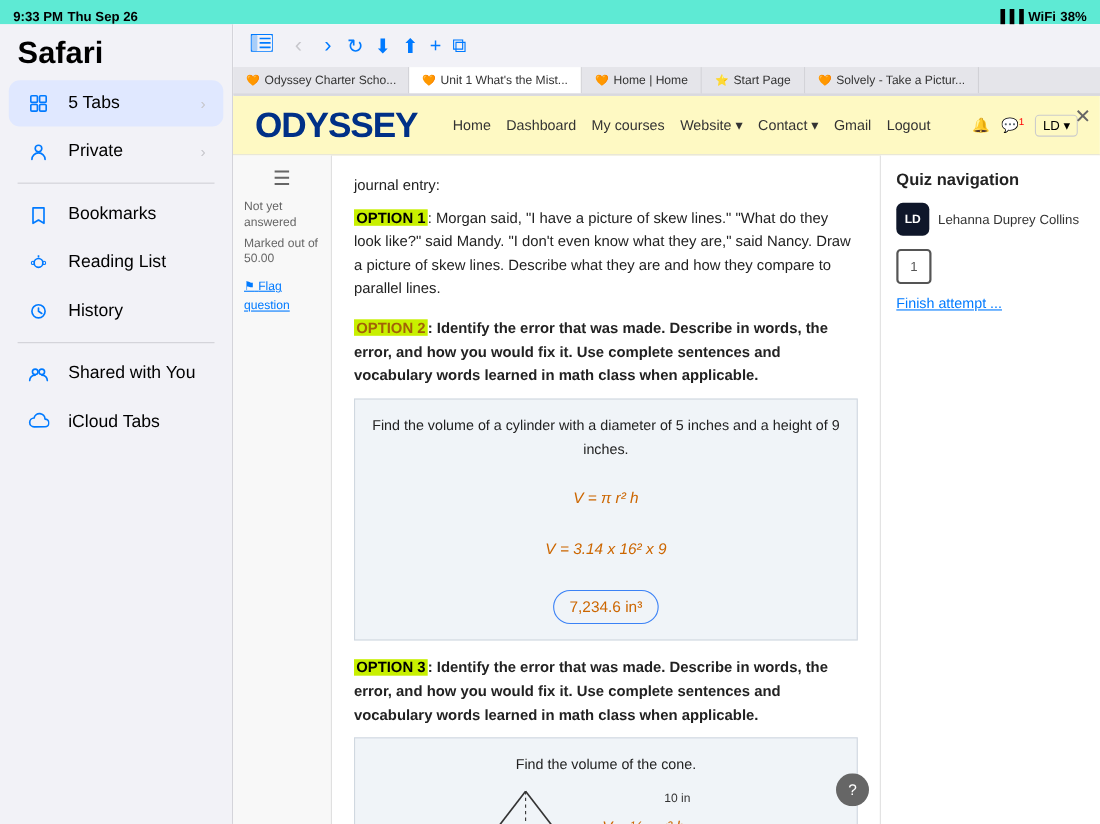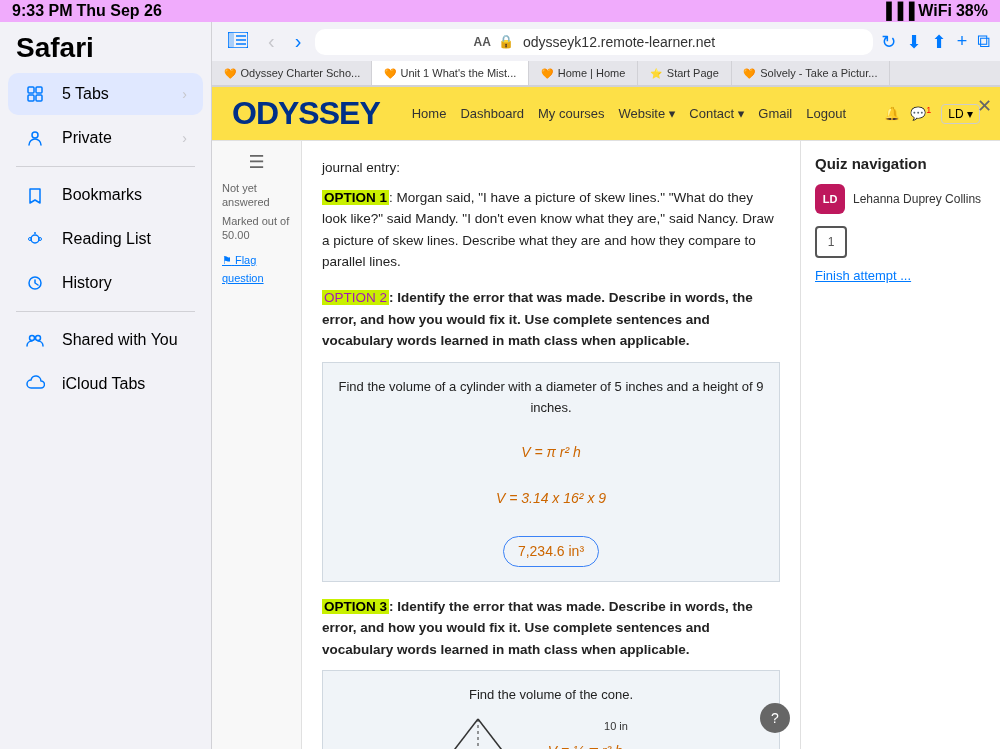--- a/index.html
+++ b/index.html
@@ -1,26 +1,26 @@
 <!DOCTYPE html>
 <html><head>
   <meta charset="utf-8">
   <style>
     * { margin: 0; padding: 0; box-sizing: border-box; }
     body { width: 1000px; height: 749px; overflow: hidden; font-family: -apple-system, BlinkMacSystemFont, 'Helvetica Neue', Arial, sans-serif; background: #f2f2f7; display: flex; flex-direction: column; }
 
     
     .status-bar {
-      background: #f0abfc;
+      background: #5eead4;
       height: 22px;
       display: flex;
-      align-items: center;
+      align-items: flex-end;
       justify-content: space-between;
       padding: 0 12px;
-      font-size: 16px;
+      font-size: 12px;
       font-weight: 600;
       flex-shrink: 0;
     }
     .status-left { display: flex; align-items: center; gap: 4px; }
     .status-right { display: flex; align-items: center; gap: 4px; }
 
     
     .main-layout {
       display: flex;
       flex: 1;
@@ -171,21 +171,21 @@
 
     
     .quiz-content {
       flex: 1;
       overflow-y: auto;
       background: #fff;
     }
 
     
     .odyssey-header {
-      background: #fde047;
+      background: #fef9c3;
       border-bottom: 1px solid #e0e0e0;
       padding: 0 20px;
     }
     .odyssey-top {
       display: flex;
       align-items: center;
       padding: 8px 0;
       gap: 20px;
     }
     .odyssey-logo {
@@ -237,22 +237,22 @@
     .option-label {
       display: inline;
       background: #c8f000;
       color: #000;
       font-weight: 700;
       padding: 0 2px;
     }
     .option-label-2 {
       display: inline;
       background: #c8f000;
-      color: #a21caf;
-      font-weight: 400;
+      color: #a16207;
+      font-weight: 700;
       padding: 0 2px;
     }
     .option-label-3 {
       display: inline;
       background: #c8f000;
       color: #000;
       font-weight: 700;
       padding: 0 2px;
     }
 
@@ -301,21 +301,21 @@
       width: 200px;
       background: #fff;
       border-left: 1px solid #e0e0e0;
       padding: 14px;
       flex-shrink: 0;
     }
     .quiz-nav-title { font-size: 15px; font-weight: 600; margin-bottom: 12px; color: #222; }
     .quiz-nav-user { display: flex; align-items: center; gap: 8px; margin-bottom: 12px; }
     .user-avatar {
       width: 30px; height: 30px;
-      background: #be185d;
+      background: #0f172a;
       border-radius: 6px;
       display: flex; align-items: center; justify-content: center;
       color: #fff; font-size: 11px; font-weight: 600;
     }
     .user-name { font-size: 12px; color: #333; }
     .question-box {
       width: 32px; height: 32px;
       border: 2px solid #555;
       border-radius: 4px;
       display: flex; align-items: center; justify-content: center;
@@ -451,25 +451,20 @@
             <rect x="0" y="0" width="20" height="16" rx="2" stroke="#007aff" stroke-width="1.5" fill="none"></rect>
             <line x1="8" y1="4" x2="18" y2="4" stroke="#007aff" stroke-width="1.5"></line>
             <line x1="8" y1="8" x2="18" y2="8" stroke="#007aff" stroke-width="1.5"></line>
             <line x1="8" y1="12" x2="18" y2="12" stroke="#007aff" stroke-width="1.5"></line>
           </svg>
         </button>
 
         <button class="nav-btn disabled">‹</button>
         <button class="nav-btn">›</button>
 
-        <div class="address-bar">
-          <span style="font-size:12px;color:#555;font-weight:600;">AA</span>
-          <span style="color:#666;font-size:13px;">🔒</span>
-          <span class="address-text">odysseyk12.remote-learner.net</span>
-        </div>
 
         <div class="browser-actions">
           <button class="browser-action-btn">↻</button>
           <button class="browser-action-btn">⬇</button>
           <button class="browser-action-btn">⬆</button>
           <button class="browser-action-btn">+</button>
           <button class="browser-action-btn">⧉</button>
         </div>
       </div>
 

